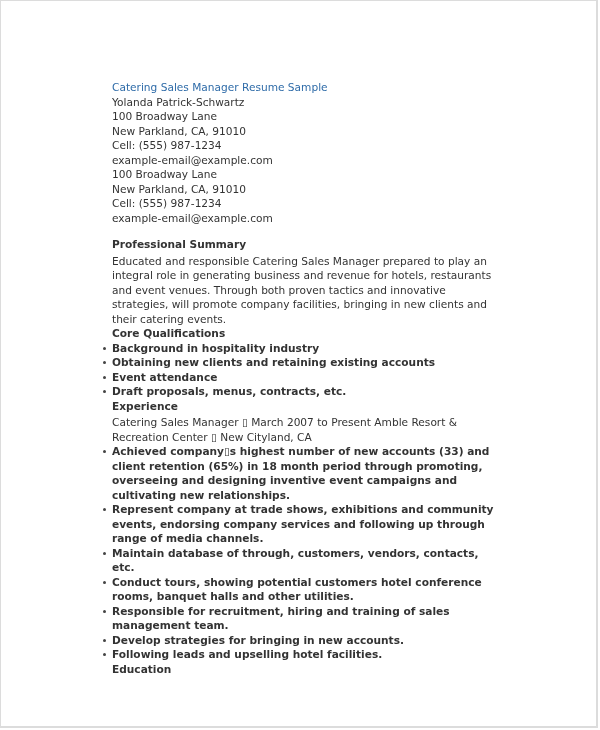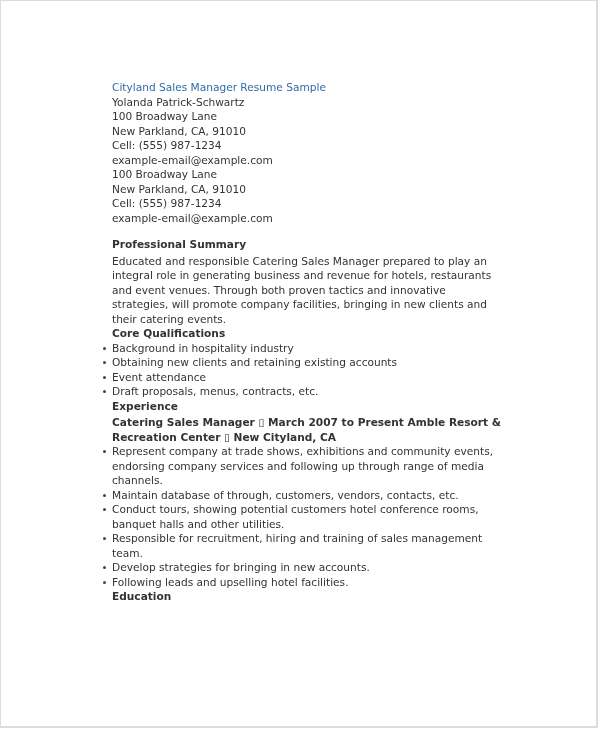--- a/index.html
+++ b/index.html
@@ -11,37 +11,37 @@
       position: absolute; left: 0; top: 0; width: 598px; height: 728px;
       border: 1px solid #dcdcdc; border-right: 2px solid #dcdcdc; border-bottom: 2px solid #dcdcdc;
       box-sizing: border-box;
     }
     .content { position: absolute; left: 112px; top: 80px; width: 400px; }
     .line { line-height: 14.5px; white-space: nowrap; }
     .title { color: #2e6ba8; }
     .heading { font-weight: bold; line-height: 14.5px; }
     .spacer { height: 12px; }
     .para { line-height: 14.5px; width: 390px; }
-    ul { margin: 0; padding: 0; list-style: none; }
+    ul { margin: 0; padding: 0; list-style: none; font-weight: bold; }
     li { position: relative; line-height: 14.5px; }
     li::before {
       content: ""; position: absolute; left: -9px; top: 6px; width: 3px; height: 3px;
       border-radius: 50%; background: #444;
     }
-    .job { font-weight: bold; line-height: 14.5px; margin-top: 2px; margin-bottom: 0; }
+    .job { font-weight: normal; line-height: 14.5px; margin-top: 2px; margin-bottom: 0; }
     .wrap { width: 390px; }
     .ptop { margin-top: 2px; }
   </style>
 </head>
 <body>
 
 <div class="page-frame"></div>
 
 <div class="content">
-  <div class="line title">Cityland Sales Manager Resume Sample</div>
+  <div class="line title">Catering Sales Manager Resume Sample</div>
   <div>
     <div class="line">Yolanda Patrick-Schwartz</div>
     <div class="line">100 Broadway Lane</div>
     <div class="line">New Parkland, CA, 91010</div>
     <div class="line">Cell: (555) 987-1234</div>
     <div class="line">example-email@example.com</div>
     <div class="line">100 Broadway Lane</div>
     <div class="line">New Parkland, CA, 91010</div>
     <div class="line">Cell: (555) 987-1234</div>
     <div class="line">example-email@example.com</div>
@@ -56,20 +56,21 @@
   <ul>
     <li>Background in hospitality industry</li>
     <li>Obtaining new clients and retaining existing accounts</li>
     <li>Event attendance</li>
     <li>Draft proposals, menus, contracts, etc.</li>
   </ul>
 
   <div class="heading">Experience</div>
   <div class="job wrap">Catering Sales Manager ▯ March 2007 to Present Amble Resort &amp; Recreation Center ▯ New Cityland, CA</div>
   <ul class="wrap">
+    <li>Achieved company▯s highest number of new accounts (33) and client retention (65%) in 18 month period through promoting, overseeing and designing inventive event campaigns and cultivating new relationships.</li>
     <li>Represent company at trade shows, exhibitions and community events, endorsing company services and following up through range of media channels.</li>
     <li>Maintain database of through, customers, vendors, contacts, etc.</li>
     <li>Conduct tours, showing potential customers hotel conference rooms, banquet halls and other utilities.</li>
   </ul>
   <ul class="wrap">
     <li>Responsible for recruitment, hiring and training of sales management team.</li>
     <li>Develop strategies for bringing in new accounts.</li>
     <li>Following leads and upselling hotel facilities.</li>
   </ul>
 

